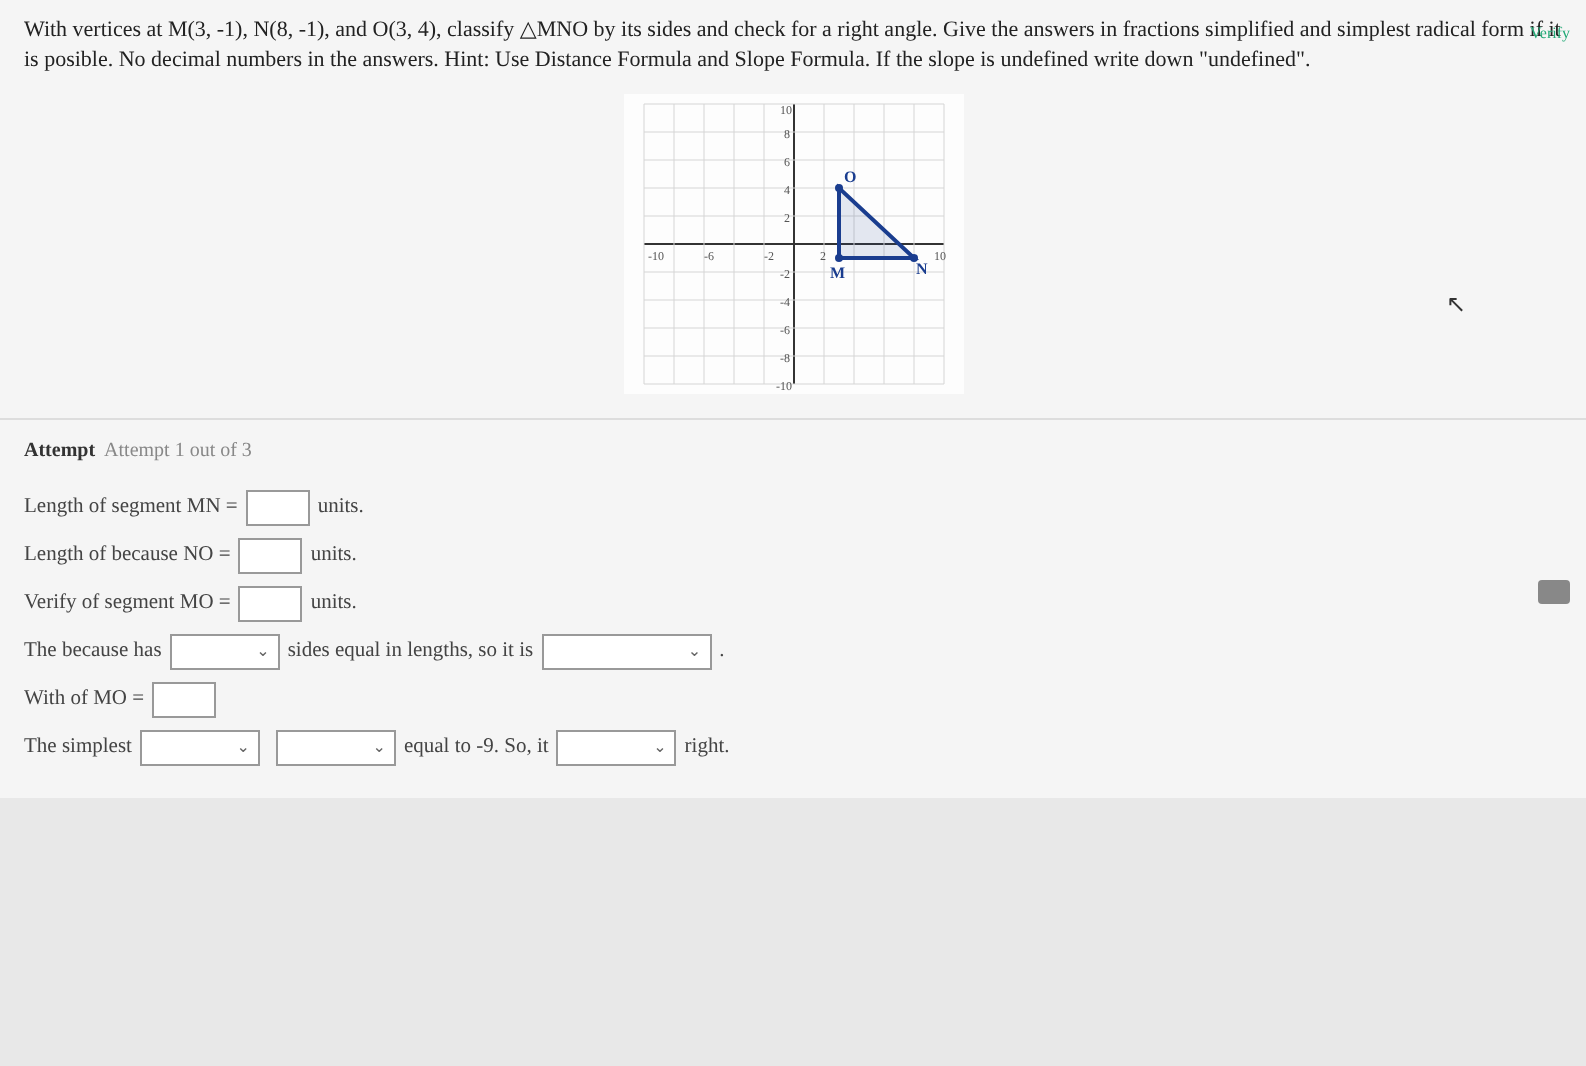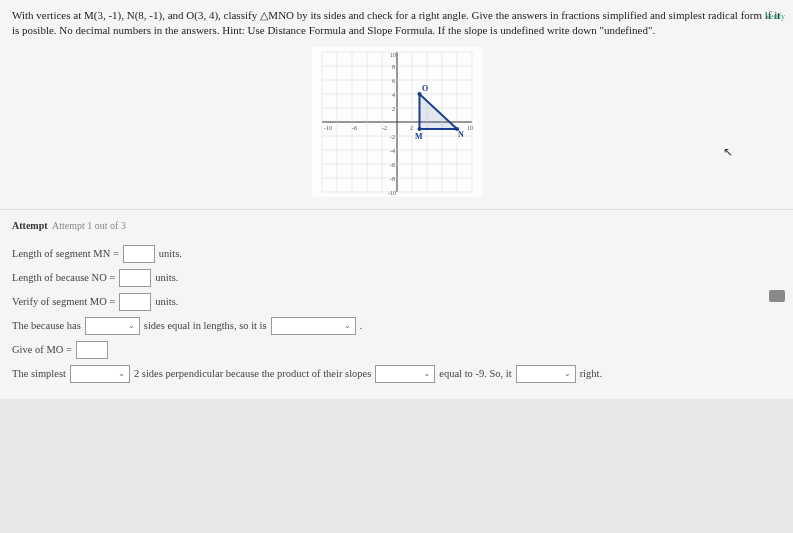--- a/index.html
+++ b/index.html
@@ -118,30 +118,29 @@
           <span class="chev">⌄</span>
         </span>
       <span>sides equal in lengths, so it is</span>
       <span class="dropdown dd-wide">
           <span class="chev">⌄</span>
         </span>
       <span>.</span>
     </div>
 
     <div class="row">
-      <span>Give of MO =</span>
+      <span>With of MO =</span>
       <span class="box-input"></span>
     </div>
 
     <div class="row">
       <span>The simplest</span>
       <span class="dropdown dd-med">
           <span class="chev">⌄</span>
         </span>
-      <span>2 sides perpendicular because the product of their slopes</span>
       <span class="dropdown dd-med">
           <span class="chev">⌄</span>
         </span>
       <span>equal to -9. So, it</span>
       <span class="dropdown dd-med">
           <span class="chev">⌄</span>
         </span>
       <span>right.</span>
     </div>
   </div>

